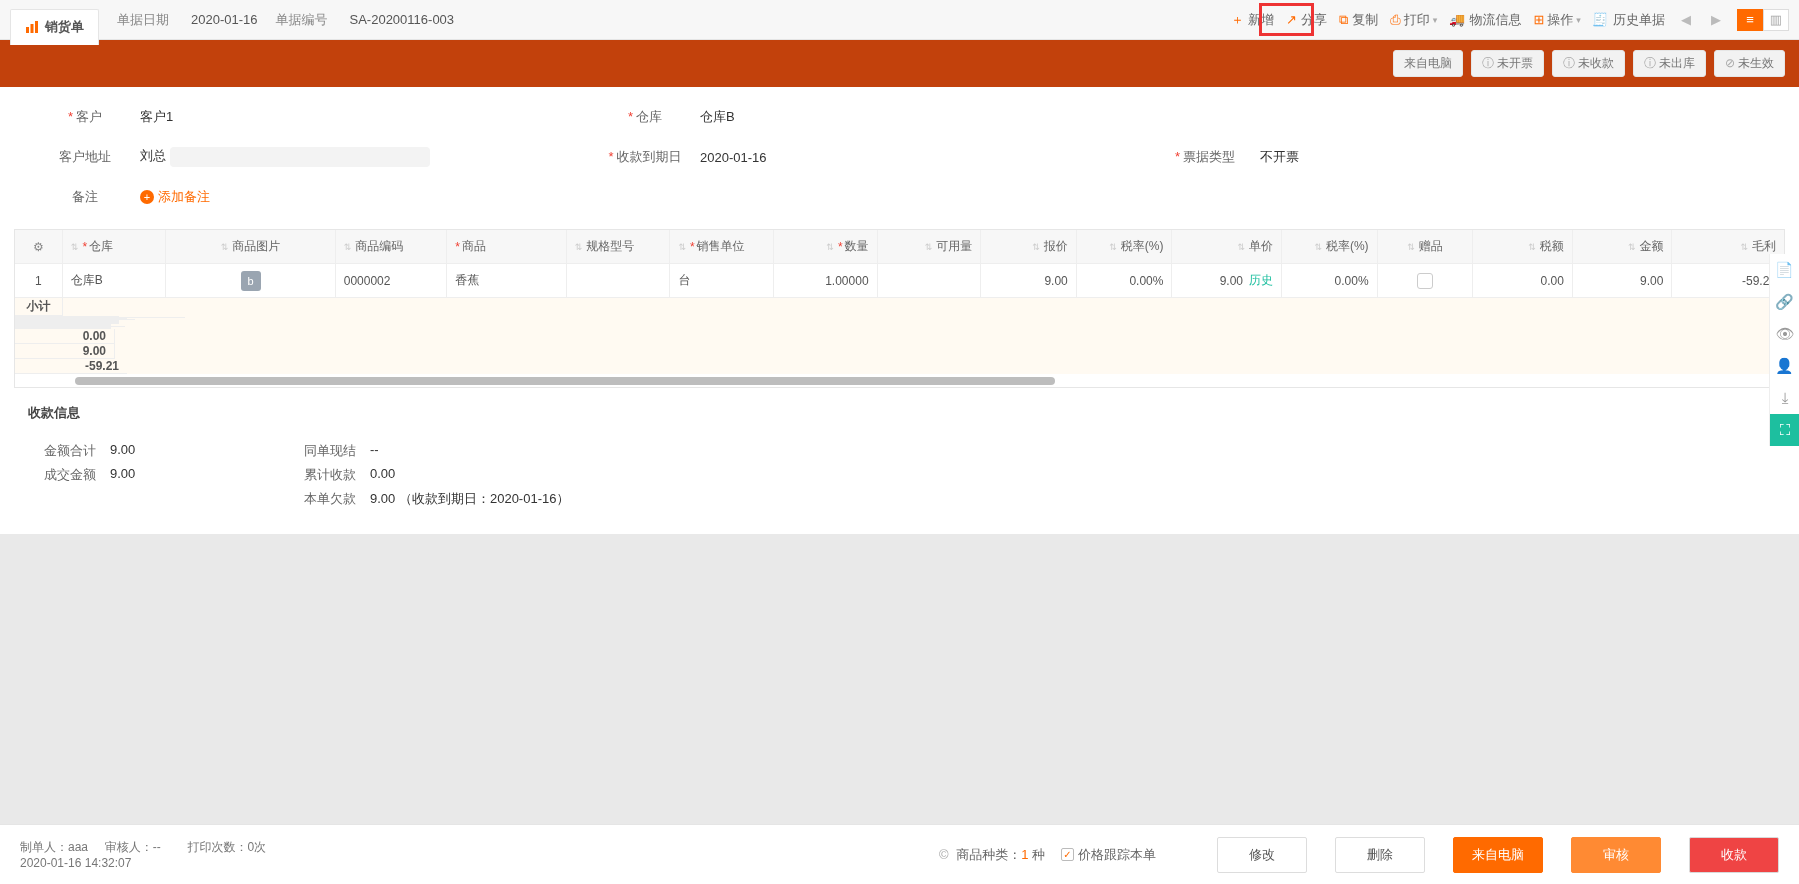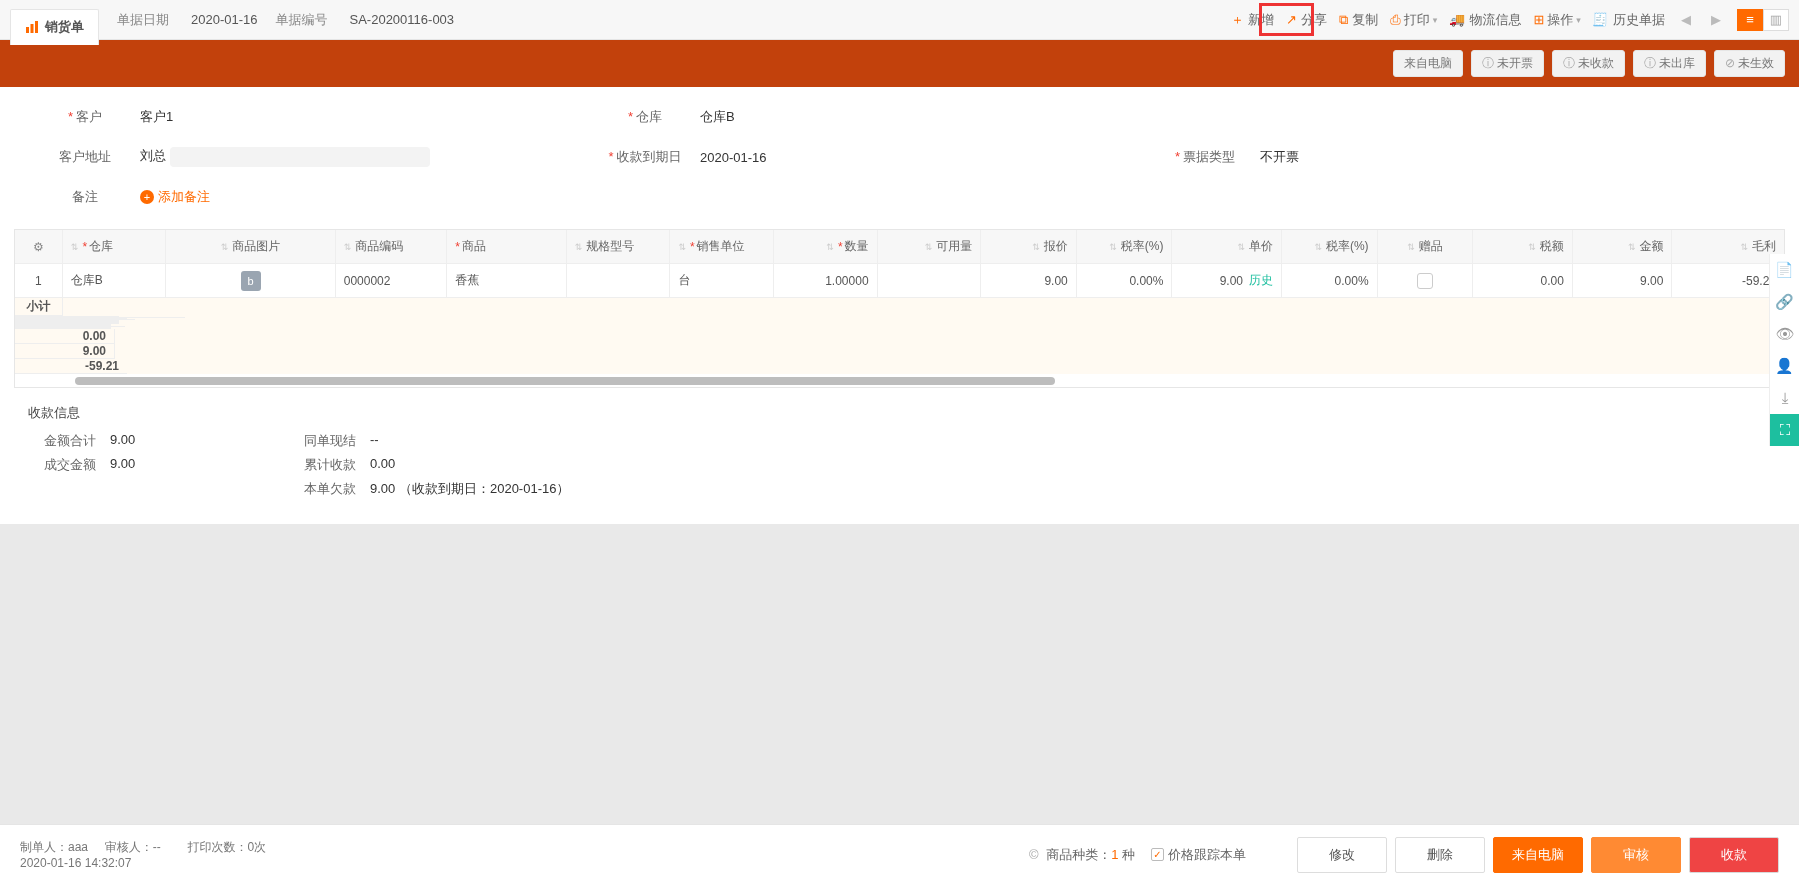--- a/index.html
+++ b/index.html
@@ -107,38 +107,38 @@
   }
   .h-scroll-track {
     position:relative; height:14px; margin:0 14px; background:#fff;
     border-left:1px solid #e6e6e6;border-right:1px solid #e6e6e6;border-bottom:1px solid #e6e6e6;
     display:flex; align-items:center;
   }
   .h-scroll-thumb {
     height:8px; background:#bdbdbd; border-radius:4px; margin-left:60px; width:980px;
   }
   .receipt-area { padding: 16px 28px 20px 28px; }
-  .sec-title { font-weight:400; color:#444; margin-bottom:10px; }
+  .sec-title { font-weight:700; color:#444; margin-bottom:20px; }
   .kv-row { display:flex; gap:80px; margin:6px 0;}
   .kv { display:flex; gap:14px; min-width:180px;}
   .kv .k { color:#666; width:68px; text-align:right;}
   .kv .v { color:#333; }
   .v-orange { color:#ff6a00; }
   .bottom-bar {
     position:fixed; left:0; right:0; bottom:0; height:60px;
     background:#fff; border-top:1px solid #e5e5e5;
     display:flex; align-items:center; padding:0 20px;
   }
   .b-left { color:#777; font-size:12px; line-height:16px;}
   .b-left .line2{ display:block;}
   .b-center { margin-left:auto; display:flex; align-items:center; gap:16px; color:#666;text-align:right;}
   .b-center .cnt { color:#ff6a00; }
   .chk-span { display:inline-flex; align-items:center; gap:4px;}
   .chk-box { width:13px;height:13px;border:1px solid #bbb;border-radius:2px;display:inline-flex;align-items:center;justify-content:center;color:#ff6a00;font-size:10px;}
-  .b-actions { display:flex; gap:8px; margin-left:23px;padding-left:12px; }
+  .b-actions { display:flex; gap:28px; margin-left:33px;padding-left:12px; }
   .btn {
     min-width:90px; height:36px; display:flex; align-items:center; justify-content:center;
     border:1px solid #ddd; background:#fff; color:#555; border-radius:2px; cursor:pointer;
     padding:0 16px;
   }
   .btn.primary   { background:#ff6a00; border-color:#ff6a00; color:#fff; }
   .btn.primary2  { background:#ff8a33; border-color:#ff8a33; color:#fff; }
   .btn.disabled  { background:#ef4444; border-color:#d9d9d9; color:#fff; cursor:not-allowed; }
   .right-rail {
     position:fixed; right:0; top:254px; width:30px; background:#fff;

